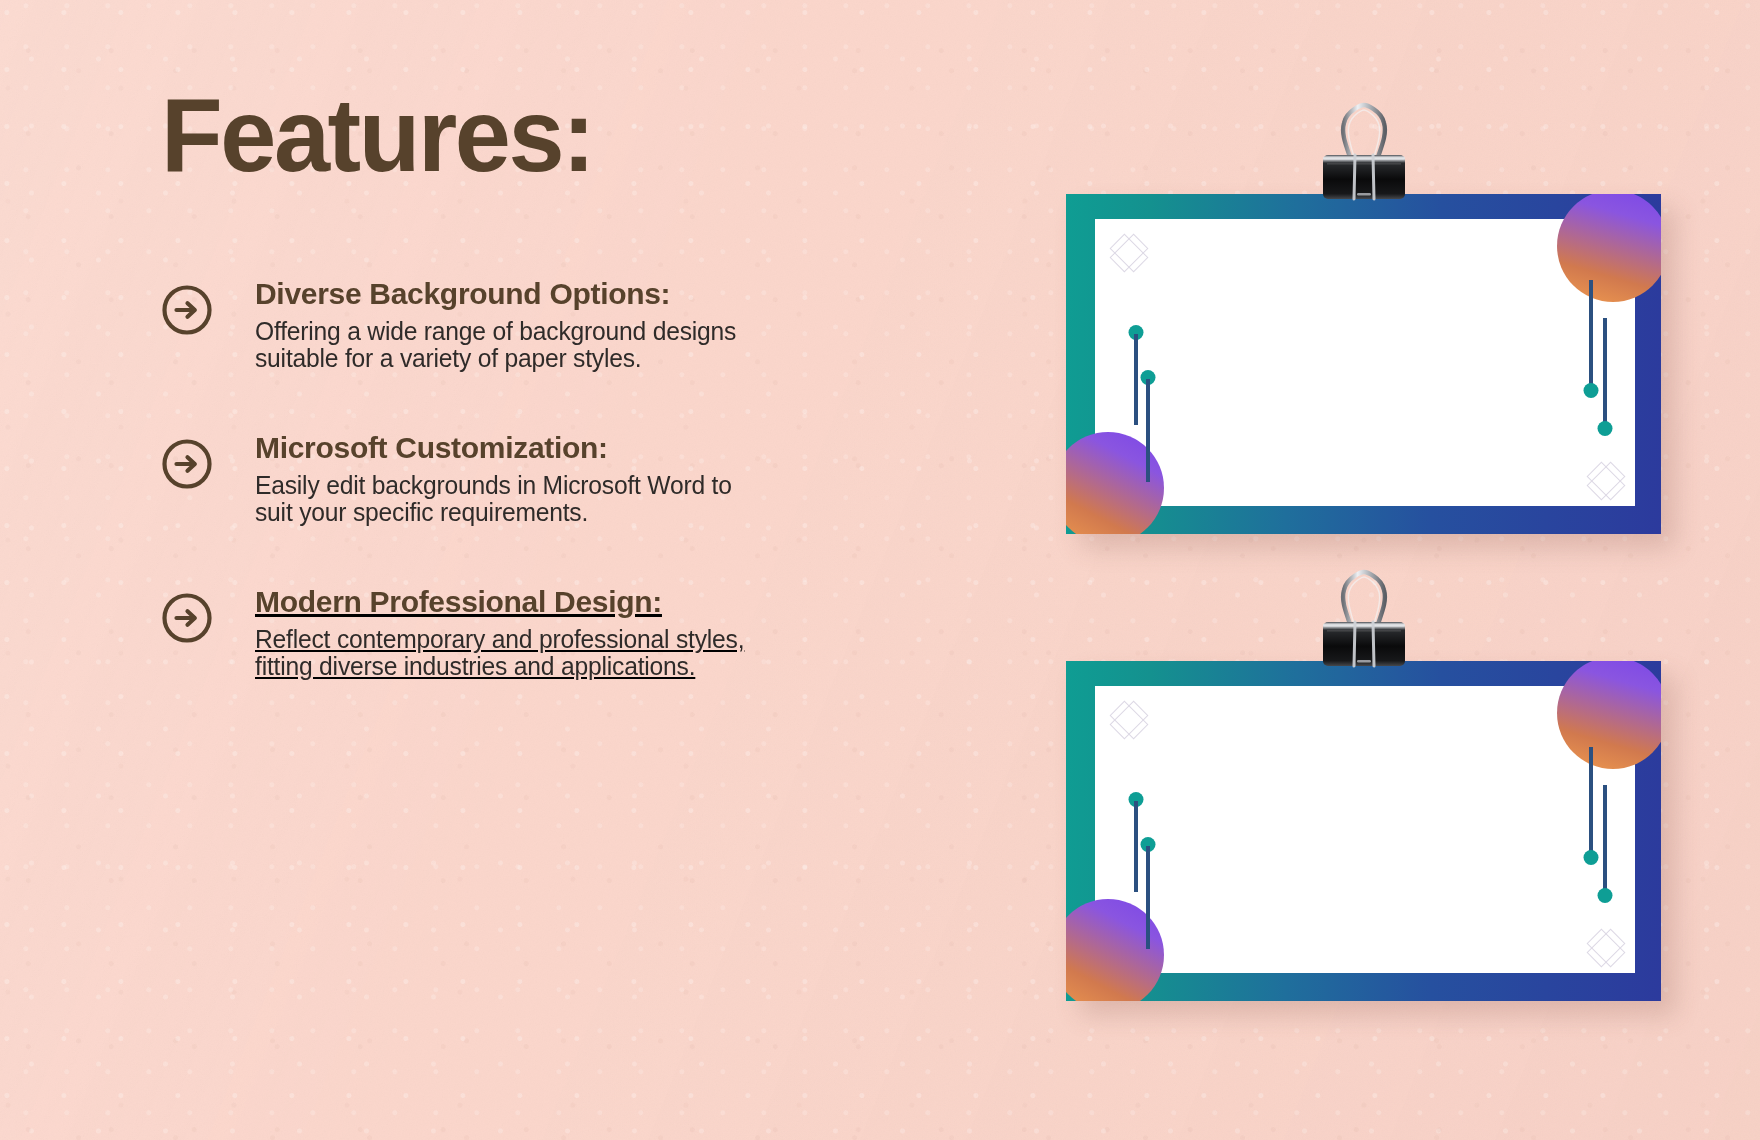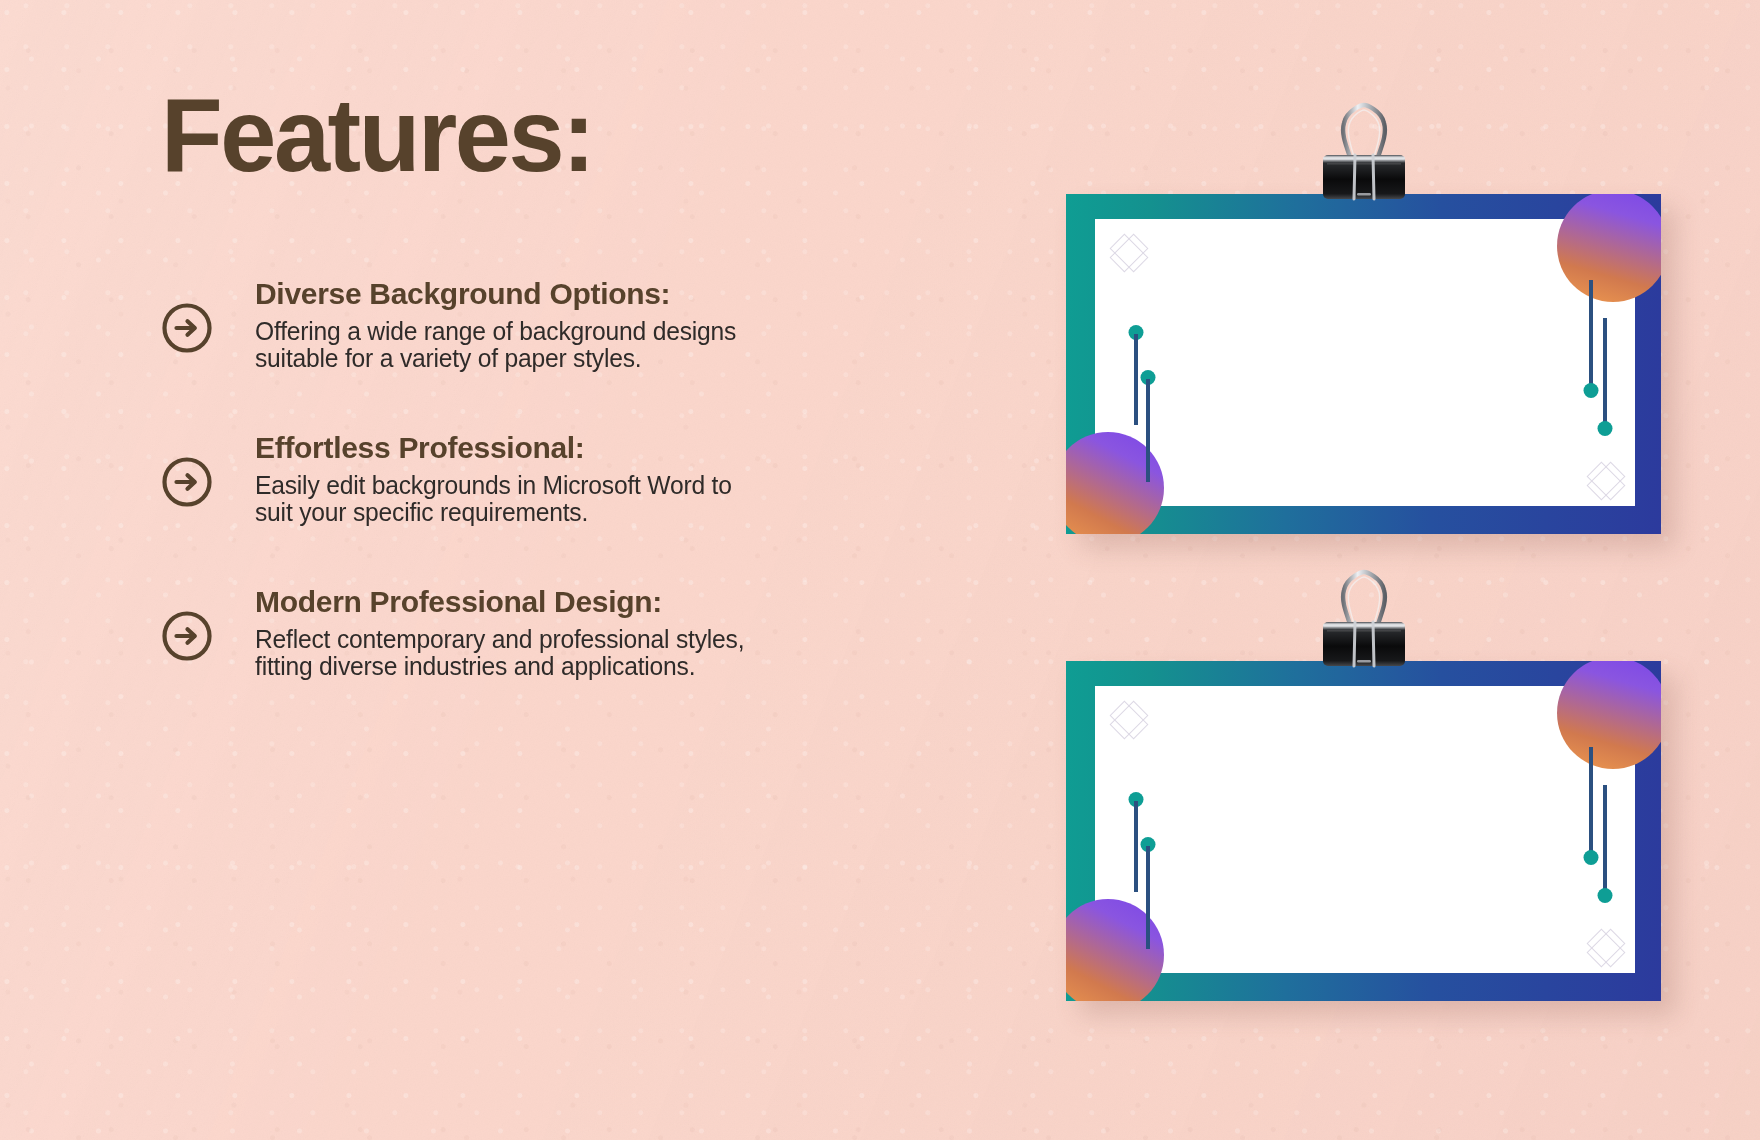--- a/index.html
+++ b/index.html
@@ -44,24 +44,24 @@
     line-height:1.02;
     font-stretch:semi-condensed;
     transform:scaleX(.97);
     transform-origin:left center;
   }
 
   #feature-list { margin-top:88px; }
   .feature-item {
     position:relative;
     display:flex;
-    align-items:center;
+    align-items:flex-start;
     margin-bottom:58px;
   }
-  .feature-item:last-child { margin-bottom:16px; }
+  .feature-item:last-child { margin-bottom:16px;text-decoration:underline; }
   .feature-icon {
     flex:0 0 auto;
     width:52px; height:52px;
     margin-top:8px;
     margin-right:42px;
   }
   .feature-body { flex:1 1 auto; padding-top:0; }
   .feature-heading {
     font-size:30px;
     font-weight:bold;
@@ -199,21 +199,21 @@
 
     <div class="feature-item">
       <span class="feature-icon">
         <svg viewBox="0 0 52 52" width="52" height="52" aria-hidden="true">
           <circle cx="26" cy="26" r="22.5" fill="none" stroke="#57422c" stroke-width="4.2"></circle>
           <path d="M15.5 26 H33" fill="none" stroke="#57422c" stroke-width="4.2" stroke-linecap="round"></path>
           <path d="M26.5 19.2 L33.8 26 L26.5 32.8" fill="none" stroke="#57422c" stroke-width="4.2" stroke-linecap="round" stroke-linejoin="round"></path>
         </svg>
       </span>
       <div class="feature-body">
-        <div class="feature-heading">Effortless Professional:</div>
+        <div class="feature-heading">Microsoft Customization:</div>
         <div class="feature-desc">
           <span>Easily edit backgrounds in Microsoft Word to</span>
           <span>suit your specific requirements.</span>
         </div>
       </div>
     </div>
 
 
     <div class="feature-item">
       <span class="feature-icon">

